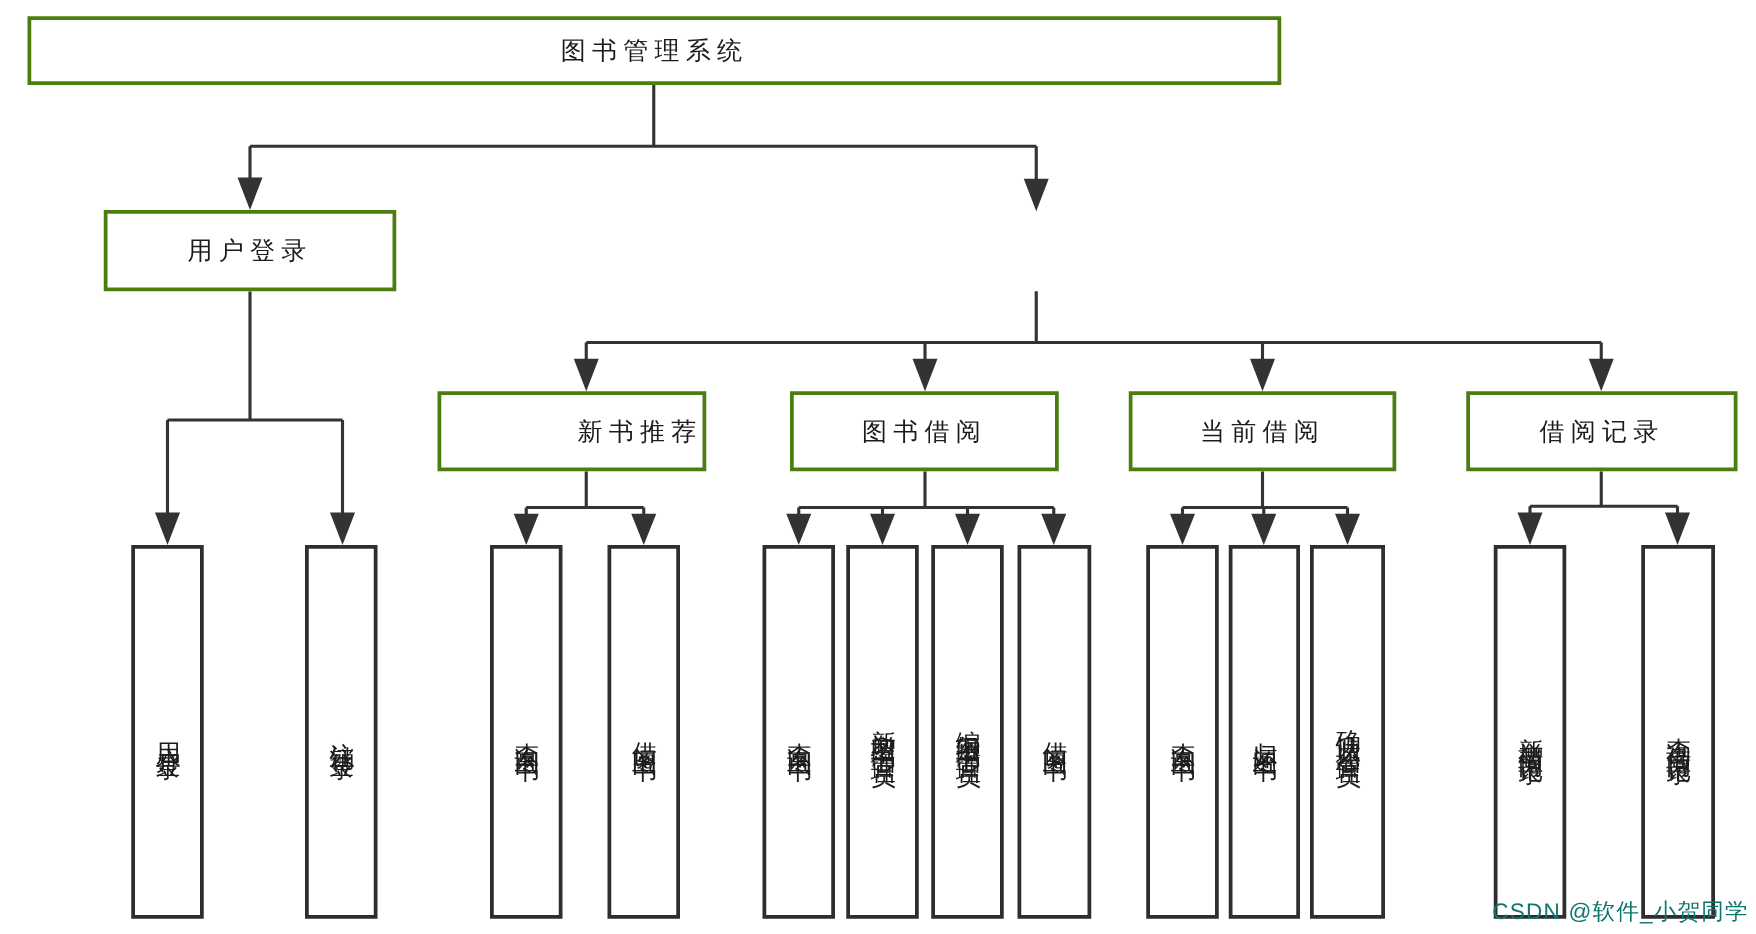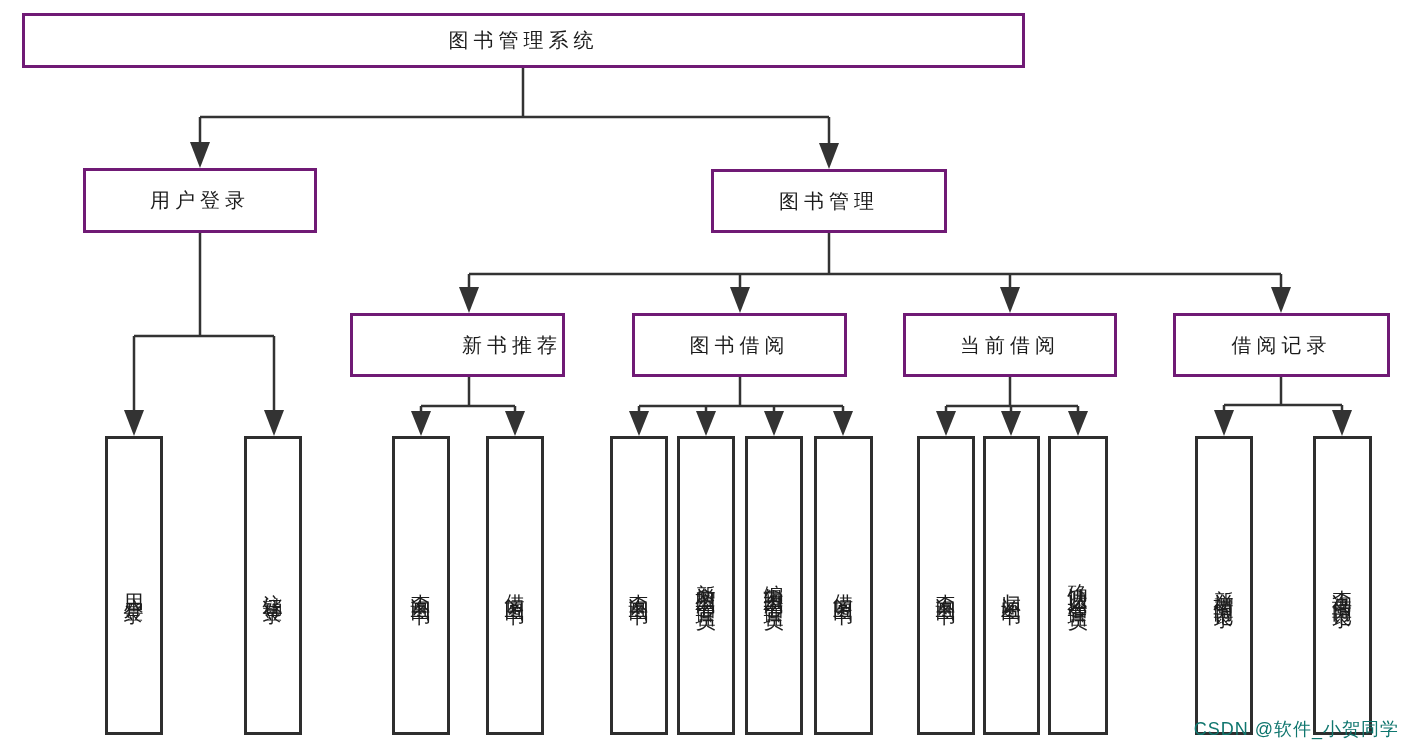--- a/index.html
+++ b/index.html
@@ -4,21 +4,21 @@
 <style>
   html,body{margin:0;padding:0;background:#ffffff;}
   .canvas{
     position:relative;width:1405px;height:747px;background:#ffffff;
     font-family:"Liberation Sans", sans-serif;color:#1c1c1c;overflow:hidden;
   }
   .edges{position:absolute;left:0;top:0;width:1405px;height:747px;}
   .edges line{stroke:#333333;stroke-width:2.5;}
   .edges polygon{fill:#333333;stroke:none;}
   .hnode{
-    position:absolute;background:#ffffff;border:3px solid #701a75;
+    position:absolute;background:#ffffff;border:3px solid #4d7c0f;
     display:flex;align-items:center;justify-content:center;
     font-size:20px;letter-spacing:5px;white-space:nowrap;box-sizing:border-box;
   }
   .vnode{
     position:absolute;top:436px;height:299px;background:#ffffff;border:3px solid #2e2e2e;
     display:flex;align-items:center;justify-content:center;box-sizing:border-box;
   }
   .vtext{
     writing-mode:vertical-rl;text-orientation:mixed;
     font-size:20px;letter-spacing:4px;line-height:1.1;
@@ -102,23 +102,20 @@
     </g>
   </svg>
 
   <div class="hnode" style="left:22px;top:13px;width:1003px;height:55px;">
     <span>图书管理系统</span>
   </div>
 
   <div class="hnode" style="left:83px;top:168px;width:234px;height:65px;">
     <span>用户登录</span>
   </div>
-  <div class="hnode" style="left:711px;top:169px;width:236px;height:64px;">
-    <span>图书管理</span>
-  </div>
 
   <div class="hnode" style="left:350px;top:313px;width:215px;height:64px;justify-content:flex-end;">
     <span>新书推荐</span>
   </div>
   <div class="hnode" style="left:903px;top:313px;width:214px;height:64px;">
     <span>当前借阅</span>
   </div>
   <div class="hnode" style="left:632px;top:313px;width:215px;height:64px;">
     <span>图书借阅</span>
   </div>

